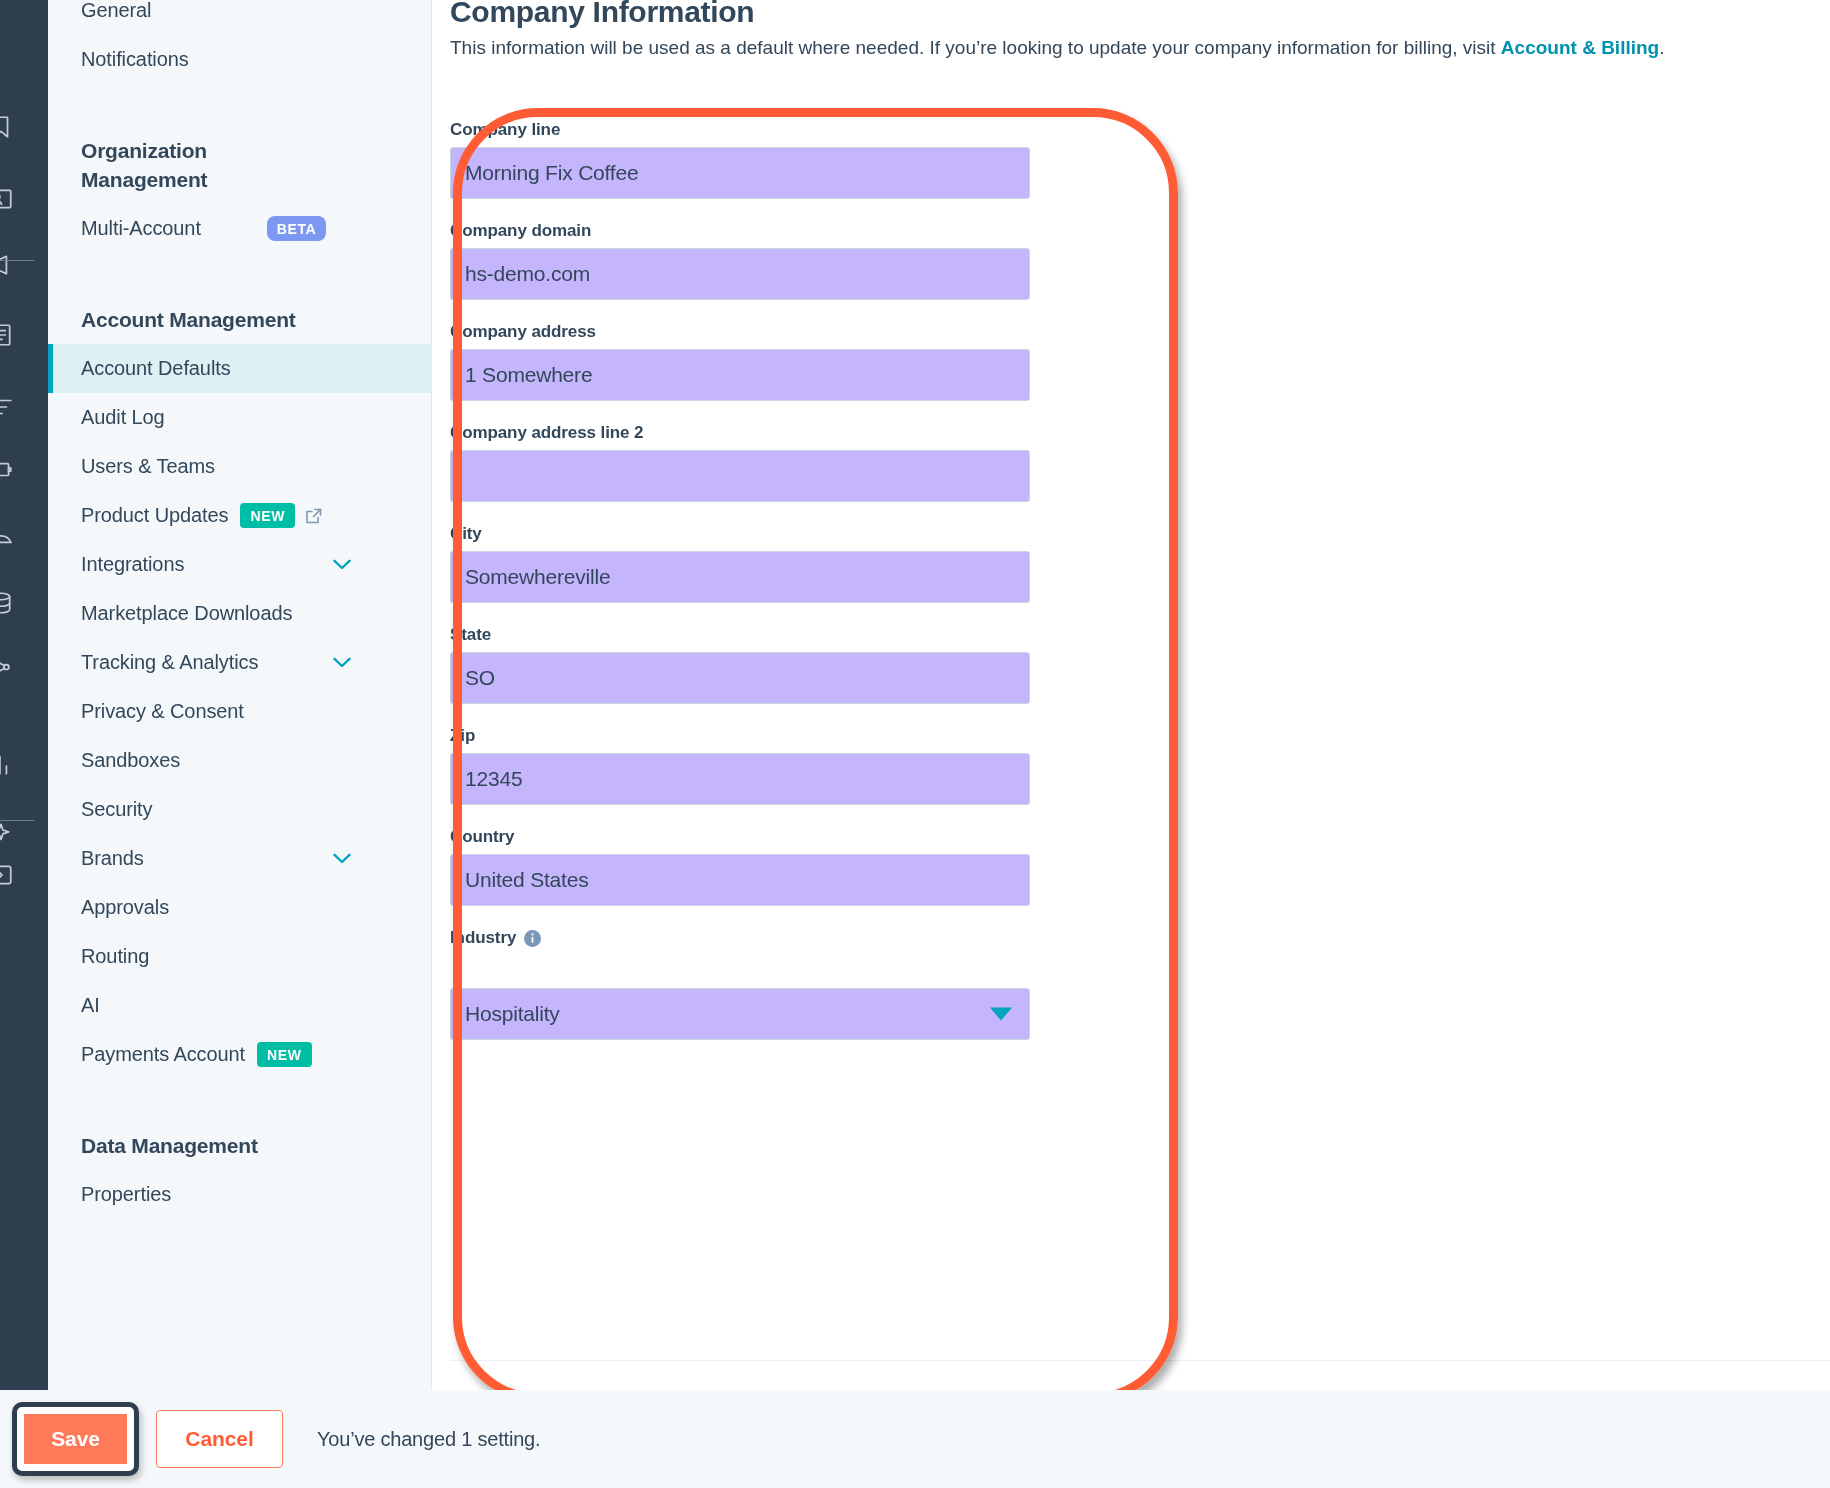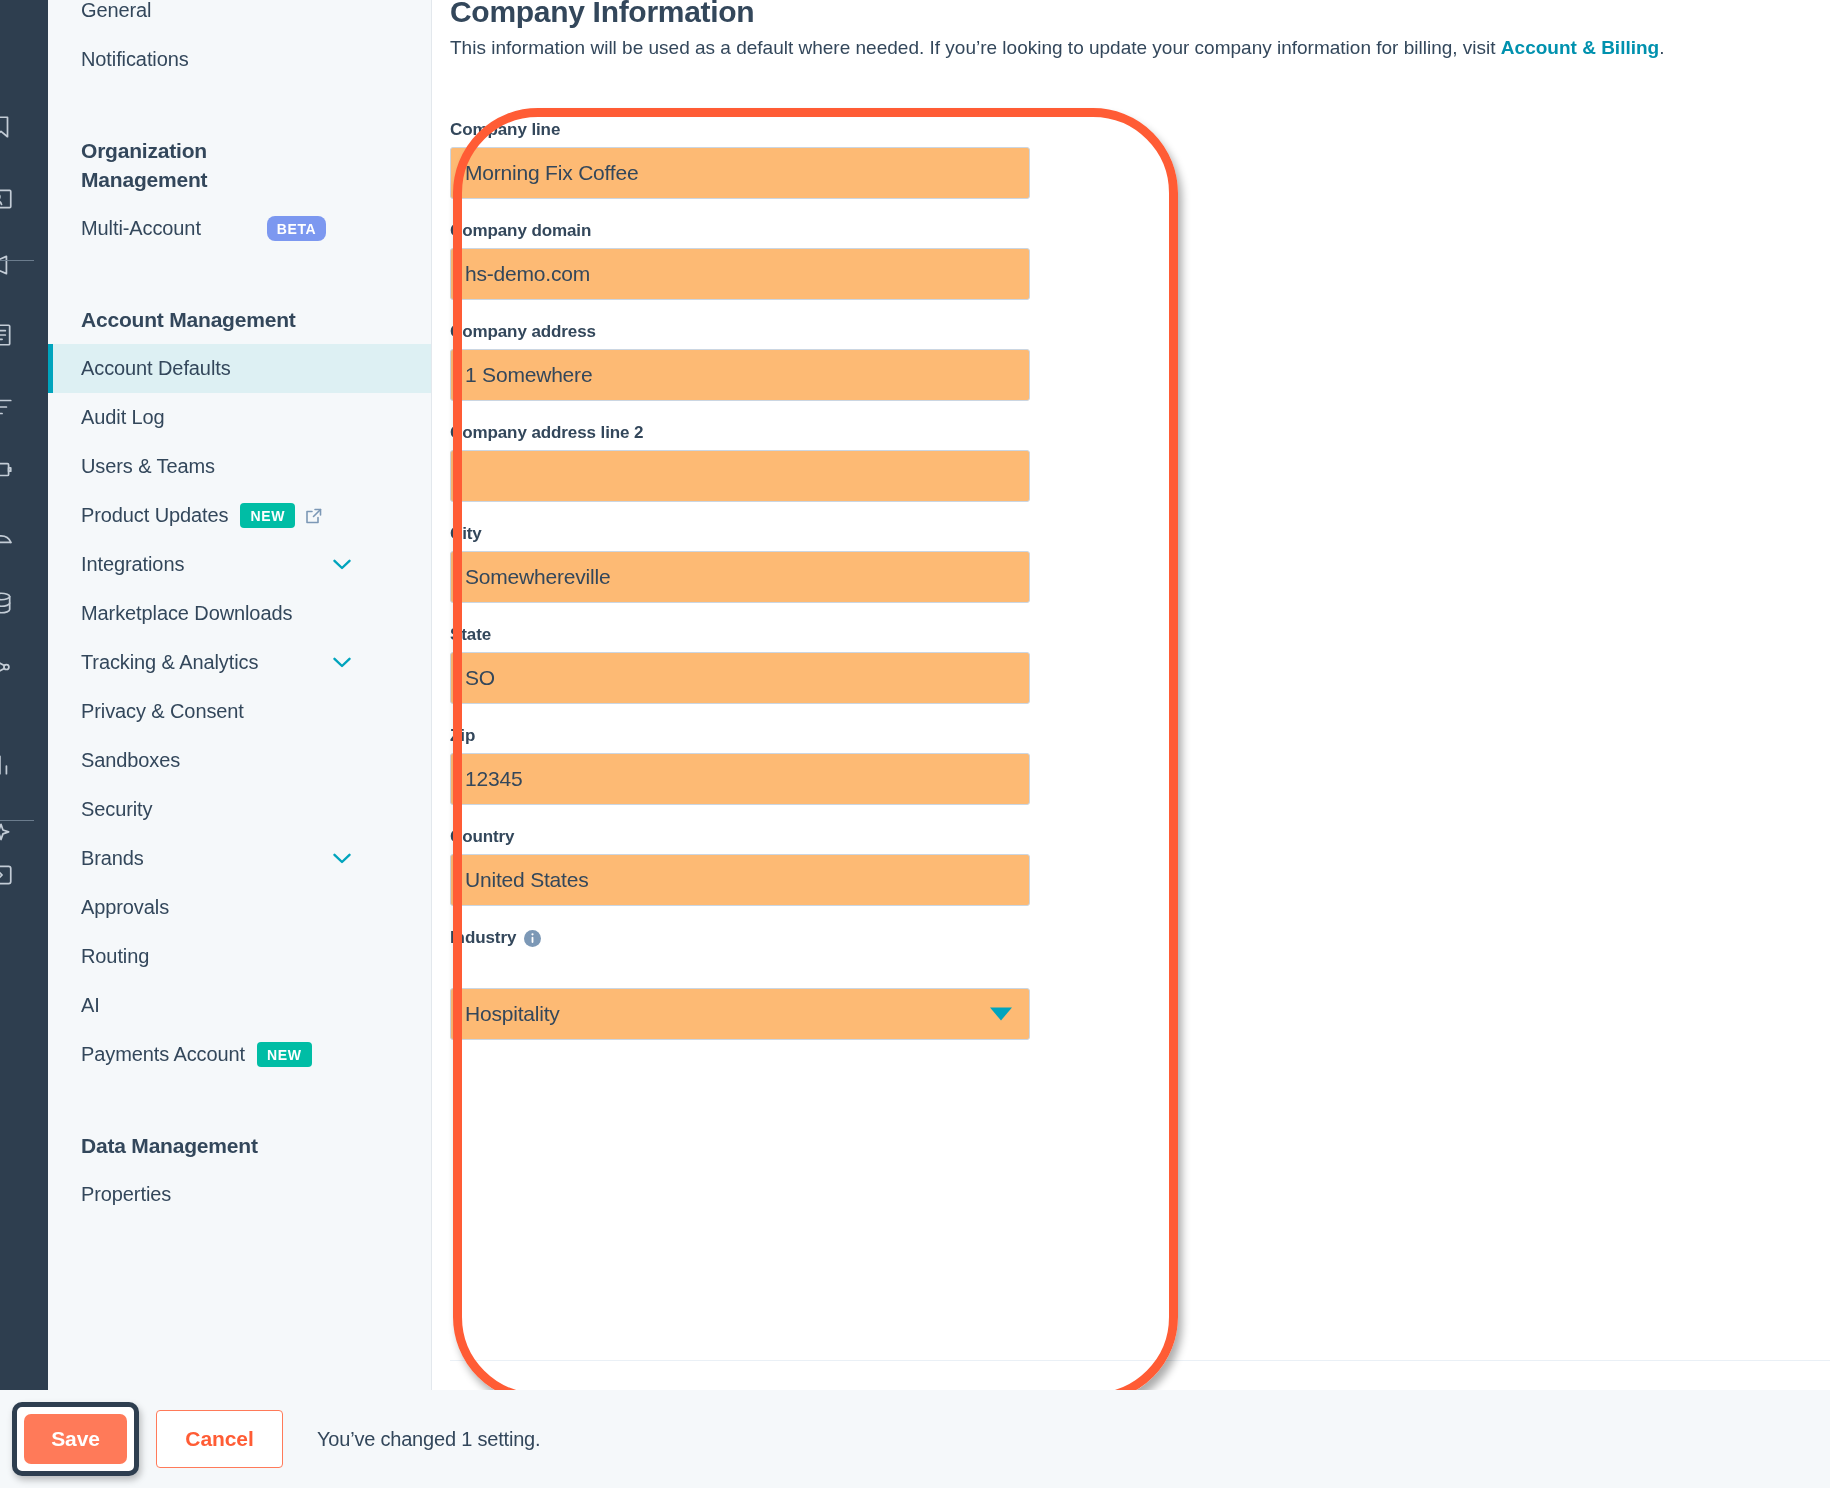--- a/index.html
+++ b/index.html
@@ -109,21 +109,21 @@
     display: flex; align-items: center;
     font-size: 17px; font-weight: bold; color: #33475b;
     margin-bottom: 7px; letter-spacing: -0.1px;
   }
   .info-icon {
     display: inline-flex; margin-left: 8px;
     width: 17px; height: 17px;
   }
   .input {
     width: 580px; height: 52px;
-    background: #fdba74;
+    background: #c4b5fd;
     border: 1px solid #cbd6e2;
     border-radius: 3px;
     font-size: 21px;
     color: #33475b;
     padding: 16px 14px;
     font-family: "Liberation Sans", sans-serif;
     display: flex; align-items: center;
     letter-spacing: -0.2px;
     text-align: center;
   }
@@ -165,21 +165,21 @@
     margin-left: 12px;
     padding: 7px;
     border: 5px solid #2e3e4f;
     border-radius: 10px;
     box-shadow: 2px 4px 7px rgba(0,0,0,0.25);
     background: #fff;
   }
   .btn-save {
     width: 103px; height: 50px;
     background: #ff7a59;
-    border: none; border-radius: 7px;
+    border: none; border-radius: 0;
     color: #fff; font-size: 21px; font-weight: bold;
     font-family: "Liberation Sans", sans-serif;
     cursor: pointer;
     letter-spacing: -0.1px;
   }
   .btn-cancel {
     margin-left: 17px;
     width: 127px; height: 58px;
     background: #fff;
     border: 1.5px solid #ff7a59;

